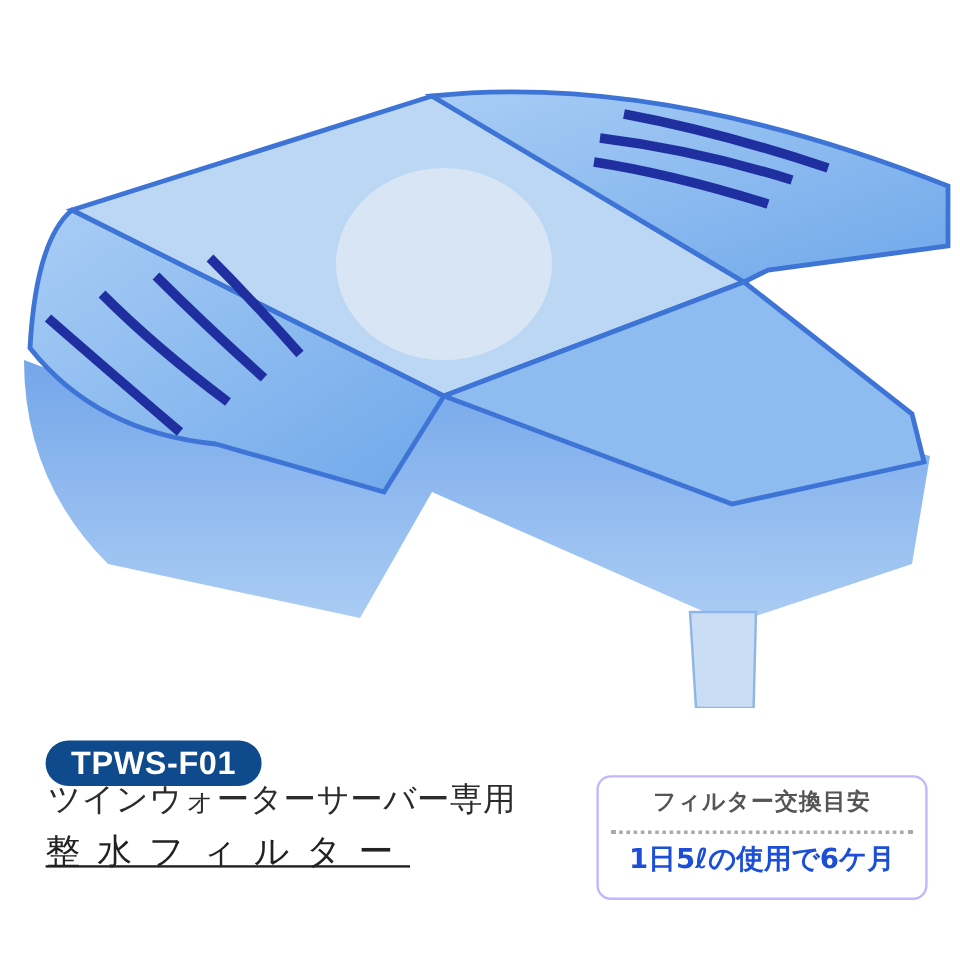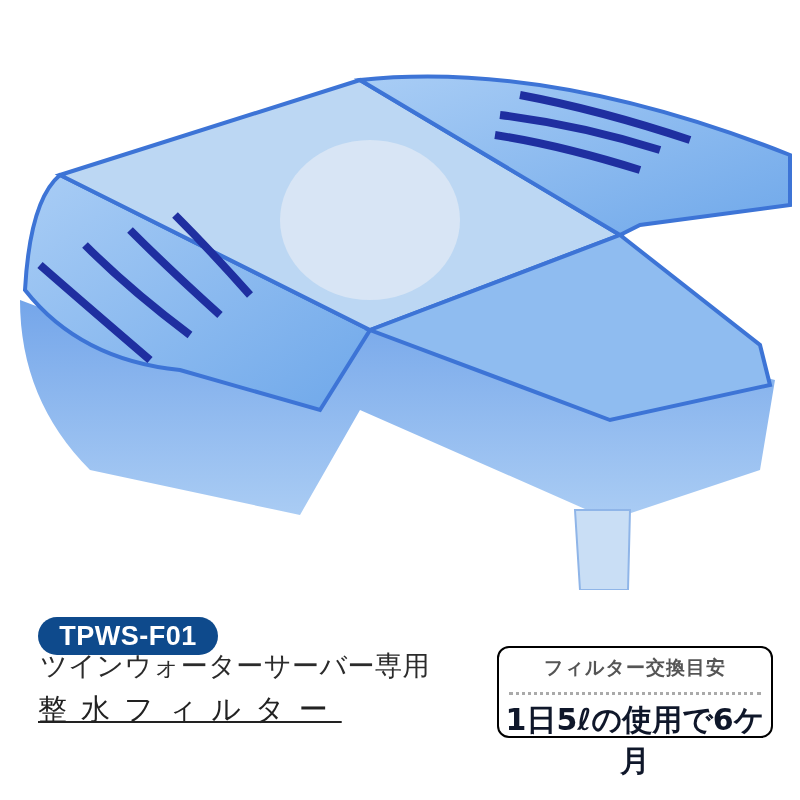--- a/index.html
+++ b/index.html
@@ -14,31 +14,31 @@
     font-family: "Liberation Sans", sans-serif; font-weight: bold; font-size: 27px;
     display: flex; align-items: center; justify-content: center; letter-spacing: 0.5px; margin-top: 22px;
   }
   .subtitle {
     position: absolute; left: 40px; top: 648px; font-size: 27px; color: #2b2b2b; letter-spacing: 0.5px;
   }
   .title {
     position: absolute; left: 38px; top: 690px; font-size: 29px; color: #222; letter-spacing: 14px; font-weight: 300; text-decoration: underline;
   }
   .info-box {
-    position: absolute; left: 497px; top: 646px; width: 276px; height: 92px;
-    border: 2px solid #000000; border-radius: 12px; box-sizing: border-box; color: #555;
+    position: absolute; left: 497px; top: 646px; width: 276px; height: 104px;
+    border: 2px solid #c4b5fd; border-radius: 12px; box-sizing: border-box; color: #555;
   }
   .info-box .label {
     position: absolute; left: 0; right: 0; top: 7px; text-align: center; font-size: 19px; font-weight: bold; color: #555; letter-spacing: 1px;
   }
   .info-box .divider {
     position: absolute; left: 10px; right: 10px; top: 44px; border-top: 3px dotted #aaa;
   }
   .info-box .value {
-    position: absolute; left: 0; right: 0; top: 52px; text-align: center; font-size: 30px; font-weight: bold; color: #0f172a;
+    position: absolute; left: 0; right: 0; top: 52px; text-align: center; font-size: 23px; font-weight: bold; color: #1d4ed8;
   }
 </style>
 </head>
 <body>
 
 <svg class="product-image" viewBox="0 0 800 590">
   <defs>
     <linearGradient id="gTop" x1="0" y1="0" x2="1" y2="1">
       <stop offset="0" stop-color="#a9cdf5"></stop>
       <stop offset="1" stop-color="#6fa8ea"></stop>

